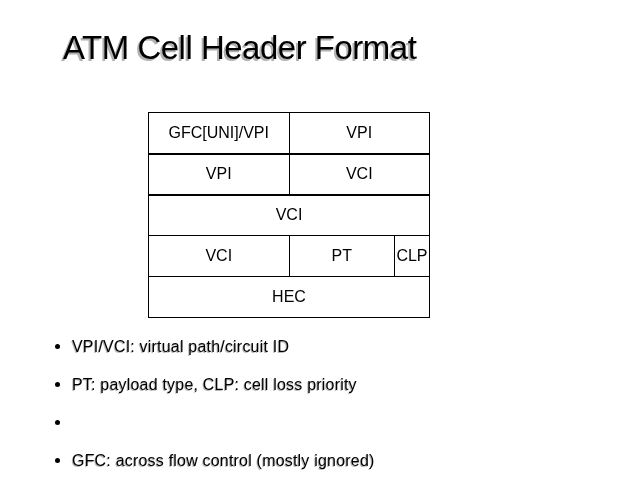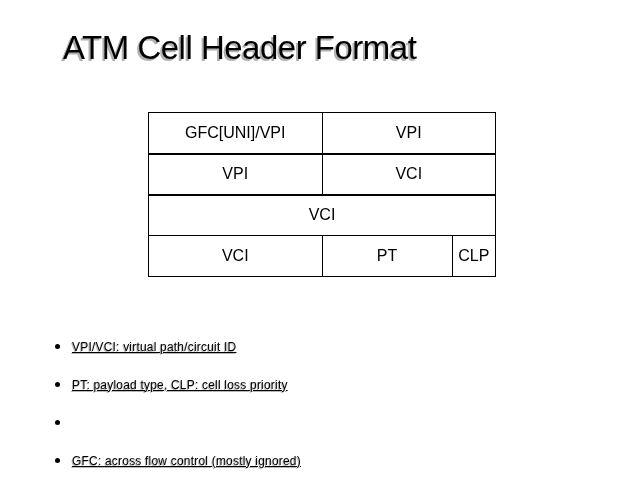--- a/index.html
+++ b/index.html
@@ -40,21 +40,21 @@
   .ah { width: 0; height: 0; flex: 0 0 auto; }
   .ah.left  { border-top: 4px solid transparent; border-bottom: 4px solid transparent; border-right: 9px solid #000; }
   .ah.right { border-top: 4px solid transparent; border-bottom: 4px solid transparent; border-left: 9px solid #000; }
   .dim-line { flex: 1 1 auto; height: 0; border-top: 1px solid #000; }
   .dim-label { flex: 0 0 auto; padding: 0 12px; font-size: 16px; white-space: nowrap; }
   
   table.atm {
     position: absolute;
     left: 148px;
     top: 112px;
-    width: 348px;
+    width: 282px;
     border-collapse: collapse;
     table-layout: fixed;
   }
   table.atm td {
     border: 1px solid #000;
     height: 41px;
     text-align: center;
     vertical-align: middle;
     font-size: 16px;
     padding: 0;
@@ -65,25 +65,24 @@
     position: absolute;
     left: 55px;
     top: 336px;
     list-style: none;
   }
   ul.bullets li {
     display: flex;
     align-items: center;
     height: 21px;
     margin-bottom: 17px;
-    font-size: 12px;
+    font-size: 16px;
     letter-spacing: 0.2px;
     white-space: nowrap;
     text-shadow: -1px 1px 0 #b9b9b9;
-    text-decoration: underline;
   }
   .dot {
     width: 5px;
     height: 5px;
     border-radius: 50%;
     background: #000;
     margin-right: 12px;
     flex: 0 0 auto;
   }
 </style>
@@ -116,20 +115,23 @@
         <td colspan="4">VCI</td>
       </tr>
       <tr>
         <td colspan="8">VCI</td>
       </tr>
       <tr>
         <td colspan="4">VCI</td>
         <td colspan="3">PT</td>
         <td>CLP</td>
       </tr>
+      <tr>
+        <td colspan="8">HEC</td>
+      </tr>
     </tbody>
   </table>
 
   <ul class="bullets">
     <li>
       <span class="dot"></span>
       <span>VPI/VCI: virtual path/circuit ID</span>
     </li>
     <li>
       <span class="dot"></span>

